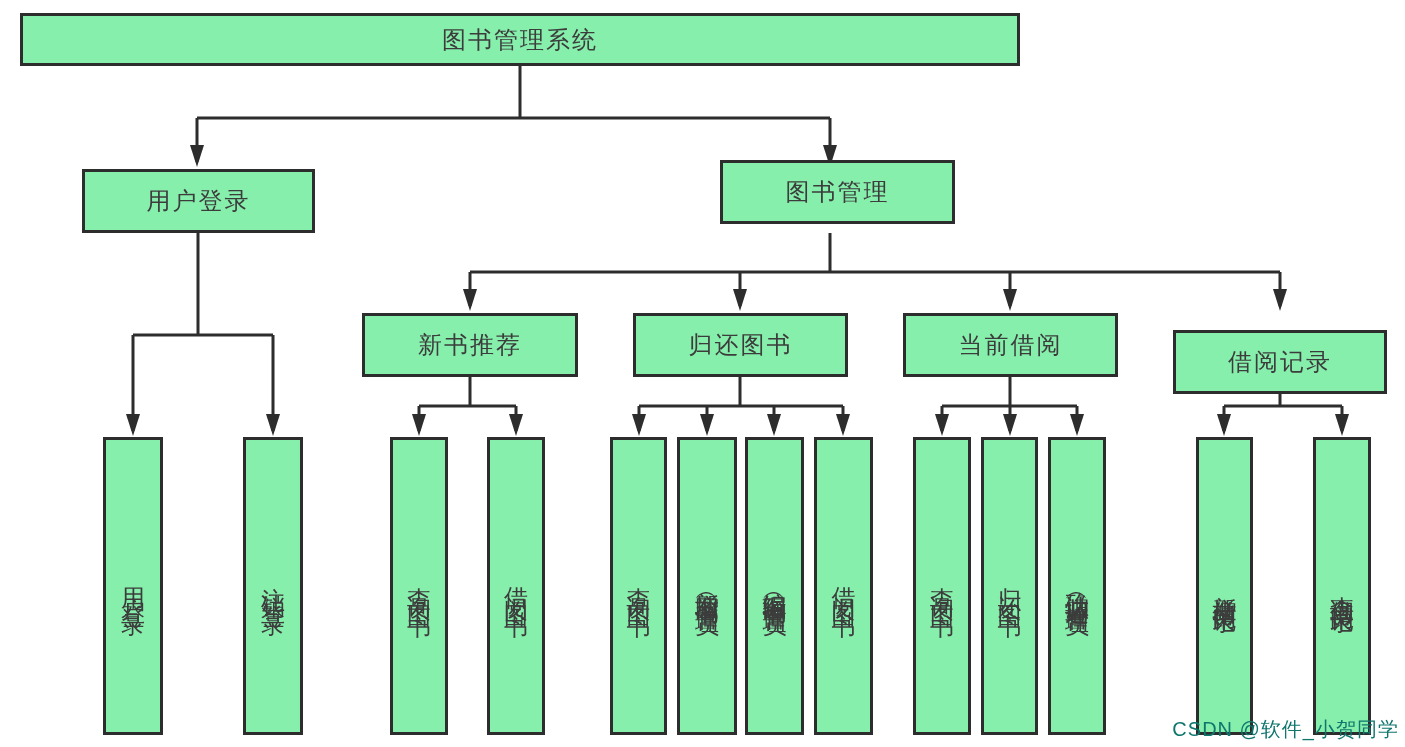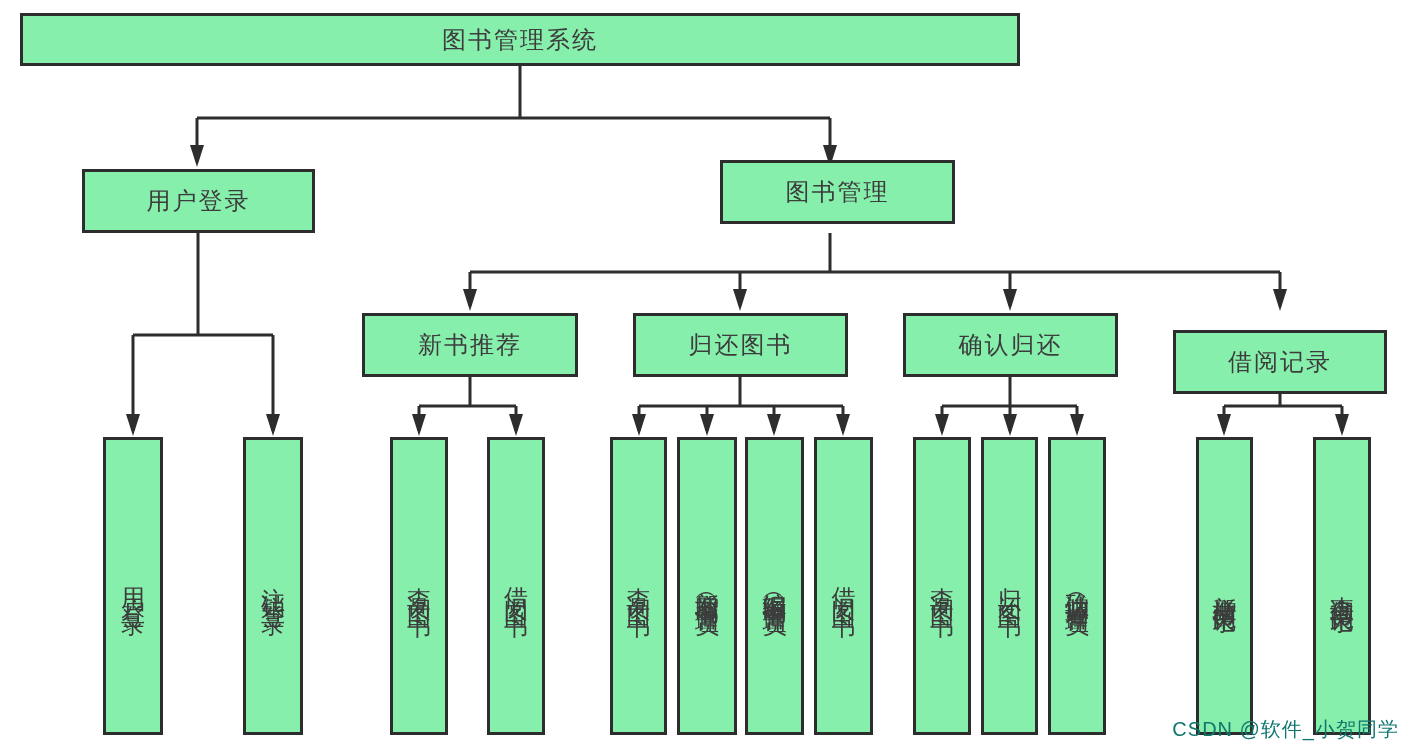--- a/index.html
+++ b/index.html
@@ -86,21 +86,21 @@
     </g>
   </svg>
 
   <div class="box root">图书管理系统</div>
 
   <div class="box lv" style="left:82px;top:169px;width:233px;">用户登录</div>
   <div class="box lv" style="left:712px;top:160px;width:235px;margin-left:8px;">图书管理</div>
 
   <div class="box lv" style="left:362px;top:313px;width:216px;text-align:center;">新书推荐</div>
   <div class="box lv" style="left:633px;top:313px;width:215px;">归还图书</div>
-  <div class="box lv" style="left:903px;top:313px;width:215px;">确认归还</div>
+  <div class="box lv" style="left:903px;top:313px;width:215px;">当前借阅</div>
   <div class="box lv" style="left:1173px;top:330px;width:214px;">借阅记录</div>
 
   <div class="box leaf" style="left:103px;width:60px;">用户登录</div>
   <div class="box leaf" style="left:243px;width:60px;">注销登录</div>
 
   <div class="box leaf" style="left:390px;width:58px;">查询图书</div>
   <div class="box leaf" style="left:487px;width:58px;">借阅图书</div>
 
   <div class="box leaf" style="left:610px;width:57px;">查询图书</div>
   <div class="box leaf tight" style="left:677px;width:60px;">新增图书（管理员）</div>

